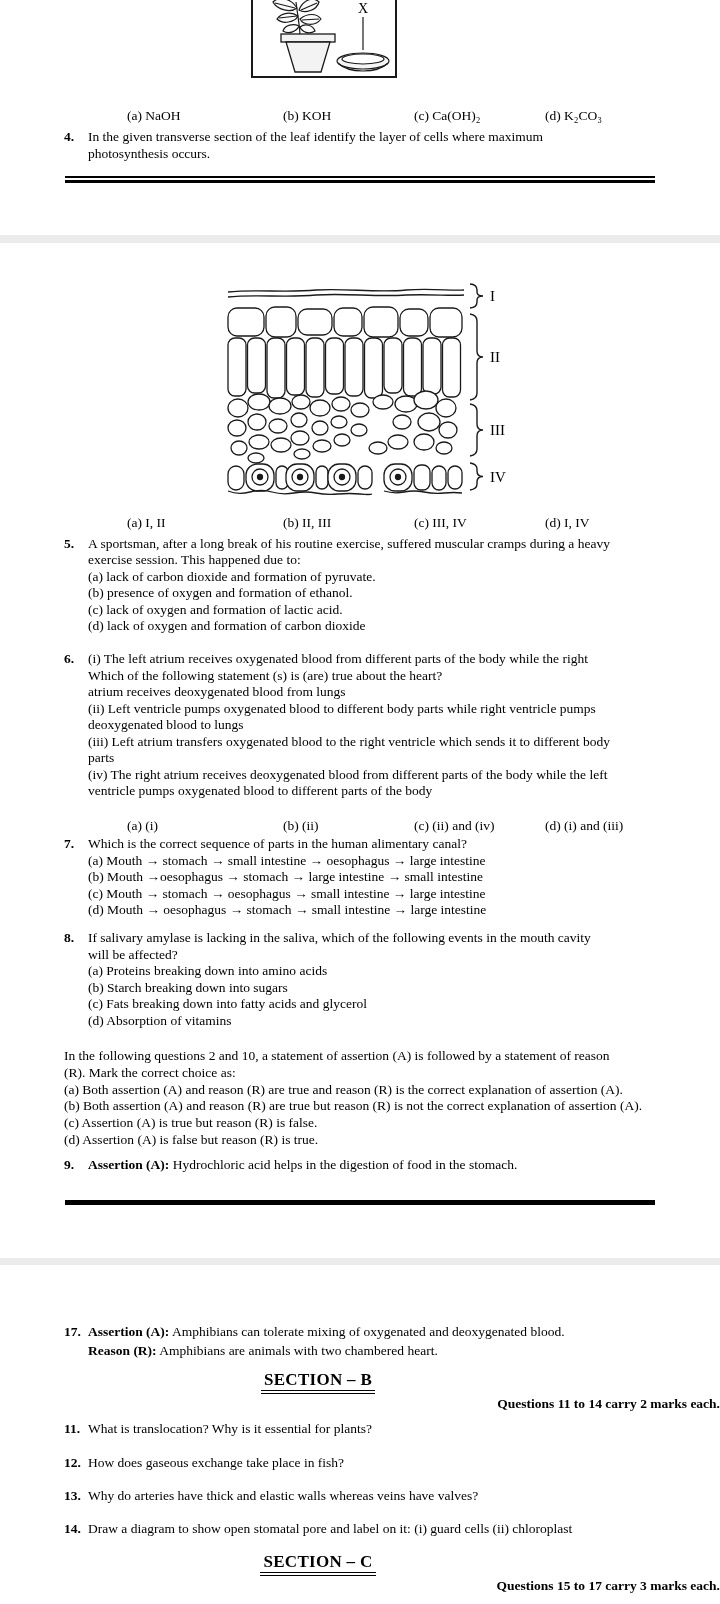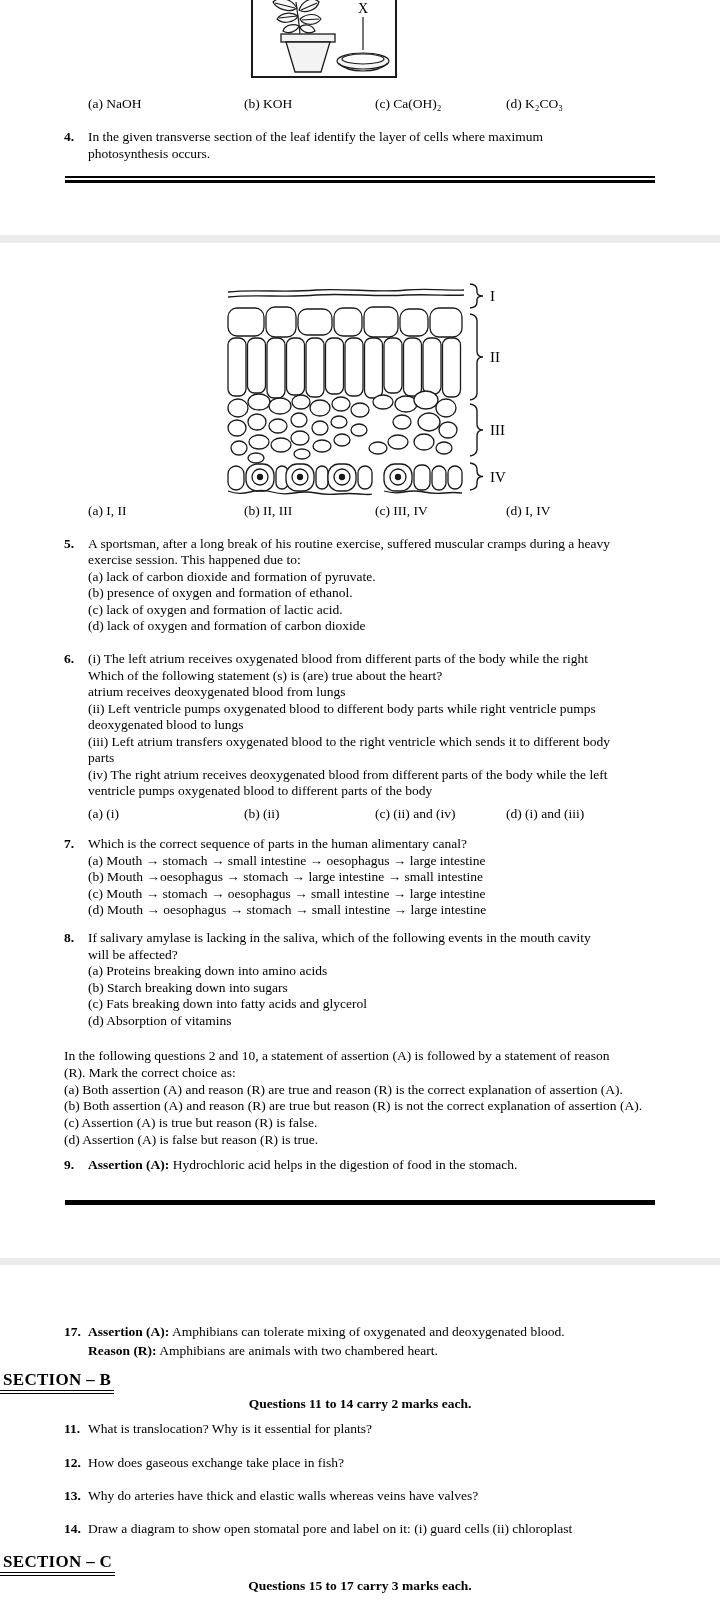--- a/index.html
+++ b/index.html
@@ -9,26 +9,26 @@
   .rule-double{position:absolute;left:65px;width:590px;height:2px;
                border-top:2px solid #000;border-bottom:3px solid #000;}
   .rule-thick{position:absolute;left:65px;width:590px;height:5px;background:#000;}
   .qblock{position:absolute;left:64px;display:flex;font-size:13.5px;line-height:16.5px;}
   .qnum{font-weight:bold;width:24px;flex:none;}
   .qbody{flex:1;}
   .qline{white-space:nowrap;}
   .note{position:absolute;left:64px;font-size:13.5px;line-height:16.8px;}
   .assert{line-height:19px;}
   .optrow{position:absolute;left:0;width:720px;height:18px;font-size:13.5px;}
-  .optrow>span{position:absolute;white-space:nowrap;top:0;}
+  .optrow>span{position:absolute;white-space:nowrap;top:12px;margin-left:39px;}
   .oa{left:88px;} .ob{left:244px;} .oc{left:375px;} .od{left:506px;}
-  .section-head{position:absolute;left:0;width:636px;}
+  .section-head{position:absolute;left:0;width:636px;text-align:center;}
   .section-title{display:inline-block;font-weight:bold;font-size:17px;letter-spacing:.3px;
                  border-bottom:4px double #000;padding:0 3px 0 3px;}
-  .section-sub{position:absolute;left:0;width:720px;text-align:center;
+  .section-sub{position:absolute;left:0;width:720px;text-align:right;
                font-weight:bold;font-size:13.5px;}
   .bold{font-weight:bold;margin-top:25px;}
   .figbox{position:absolute;left:251px;top:0;width:142px;height:76px;
           border:2px solid #1a1a1a;border-top:none;background:#fff;}
   .leaffig{position:absolute;left:226px;top:282px;width:290px;height:214px;}
   svg{display:block;}
   svg text{font-family:"Liberation Serif", serif;}
 </style>
 </head>
 <body>

